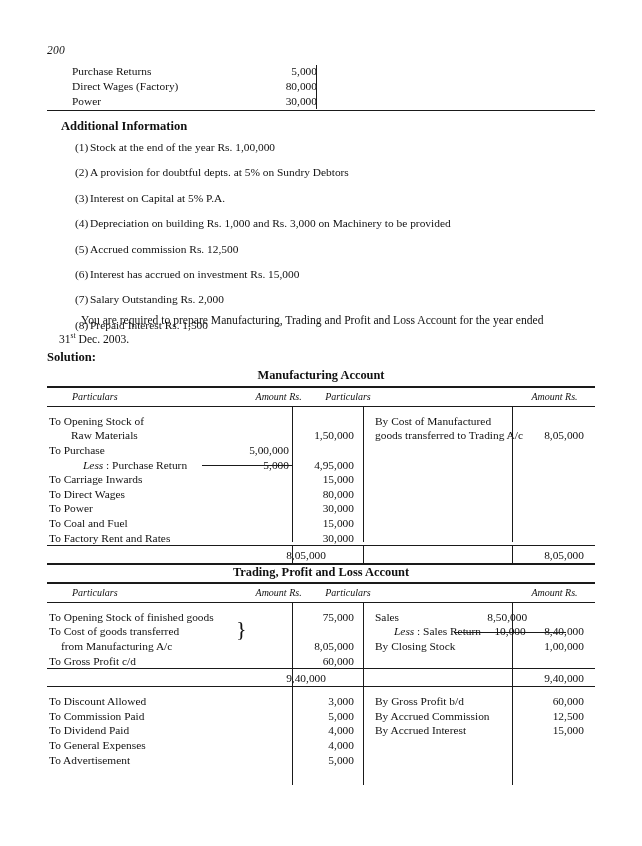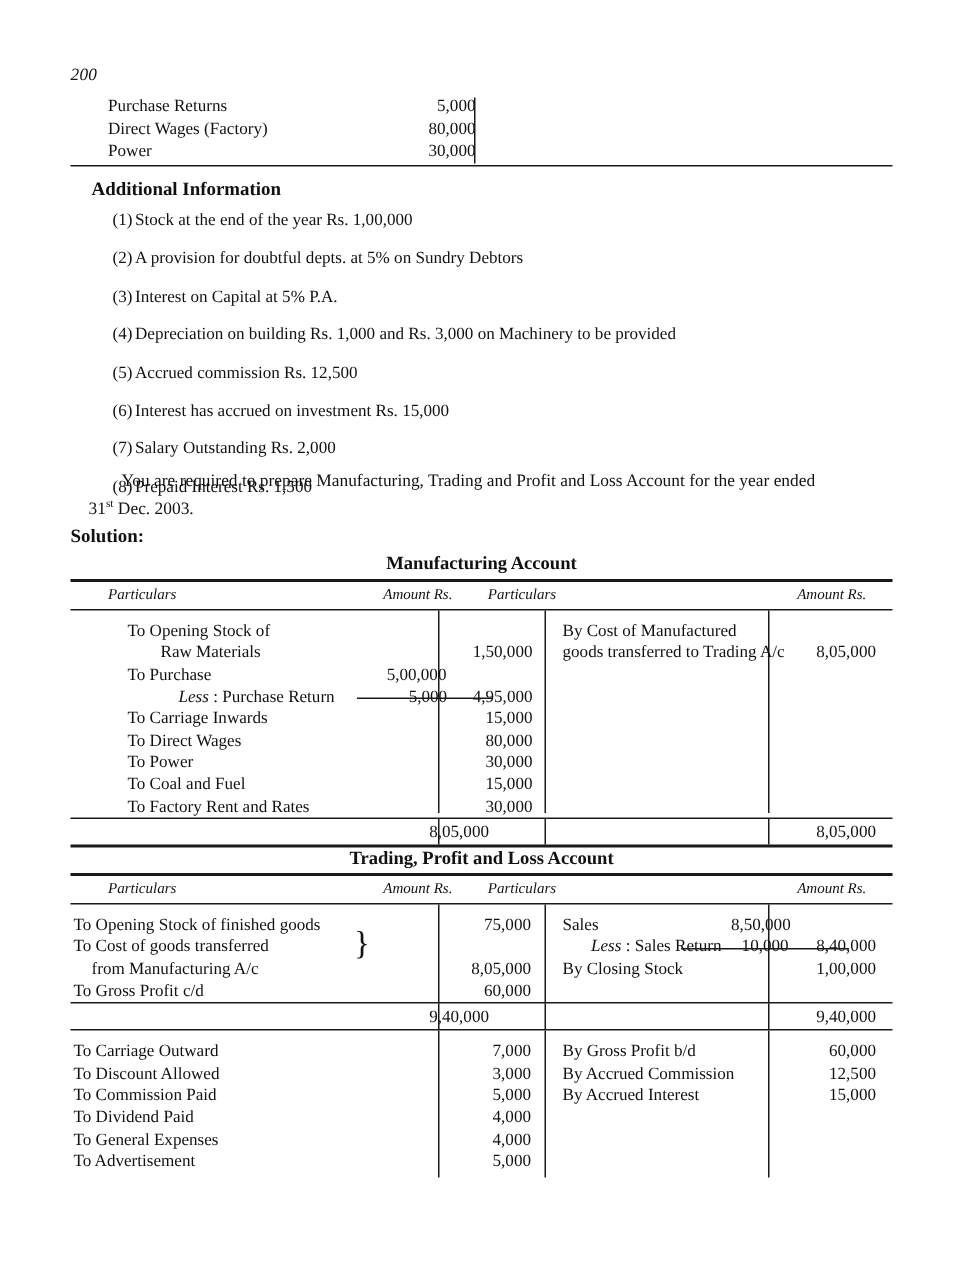--- a/index.html
+++ b/index.html
@@ -208,21 +208,21 @@
     </div>
     <div class="rule-head"></div>
 
     <div class="body">
 
       <div class="vsep" style="left:245px;height:135px;"></div>
       <div class="vsep" style="left:316px;height:135px;"></div>
       <div class="vsep" style="left:465px;height:135px;"></div>
 
       <div class="half left">
-        <div class="lines" style="padding-top:7px;margin-left:36px;">
+        <div class="lines" style="padding-top:7px;">
           <div class="lrow">
             <span class="col-lab">To Opening Stock of</span>
             <span class="col-sub"></span>
             <span class="col-amt"></span>
           </div>
           <div class="lrow">
             <span class="col-lab indent1">Raw Materials</span>
             <span class="col-sub"></span>
             <span class="col-amt">1,50,000</span>
           </div>
@@ -384,25 +384,20 @@
     <div class="rule-thin"></div>
 
     <div class="body">
       <div class="vsep" style="left:245px;height:98px;"></div>
       <div class="vsep" style="left:316px;height:98px;"></div>
       <div class="vsep" style="left:465px;height:98px;"></div>
 
       <div class="half left">
         <div class="lines" style="padding-top:7px;">
           <div class="lrow">
-            <span class="col-lab">To Carriage Outward</span>
-            <span class="col-sub"></span>
-            <span class="col-amt">7,000</span>
-          </div>
-          <div class="lrow">
             <span class="col-lab">To Discount Allowed</span>
             <span class="col-sub"></span>
             <span class="col-amt">3,000</span>
           </div>
           <div class="lrow">
             <span class="col-lab">To Commission Paid</span>
             <span class="col-sub"></span>
             <span class="col-amt">5,000</span>
           </div>
           <div class="lrow">

